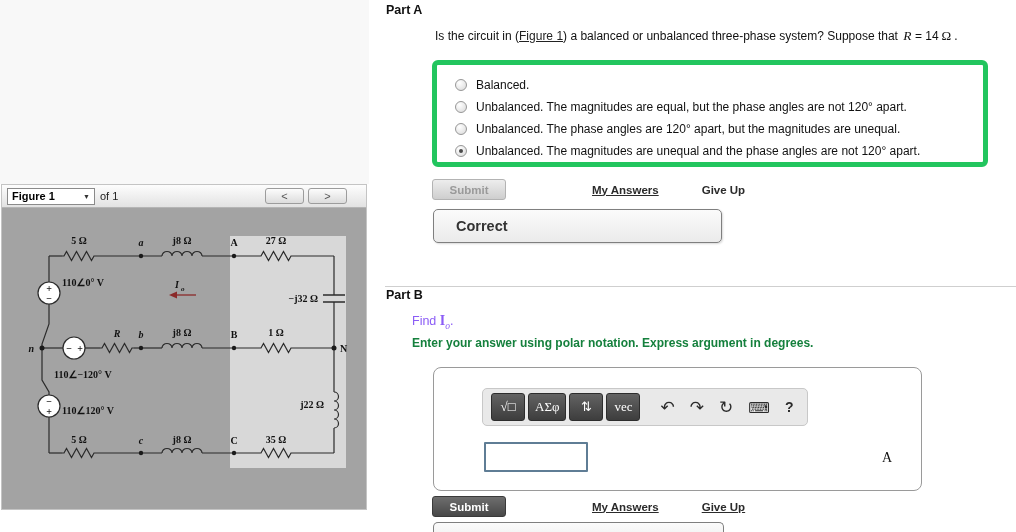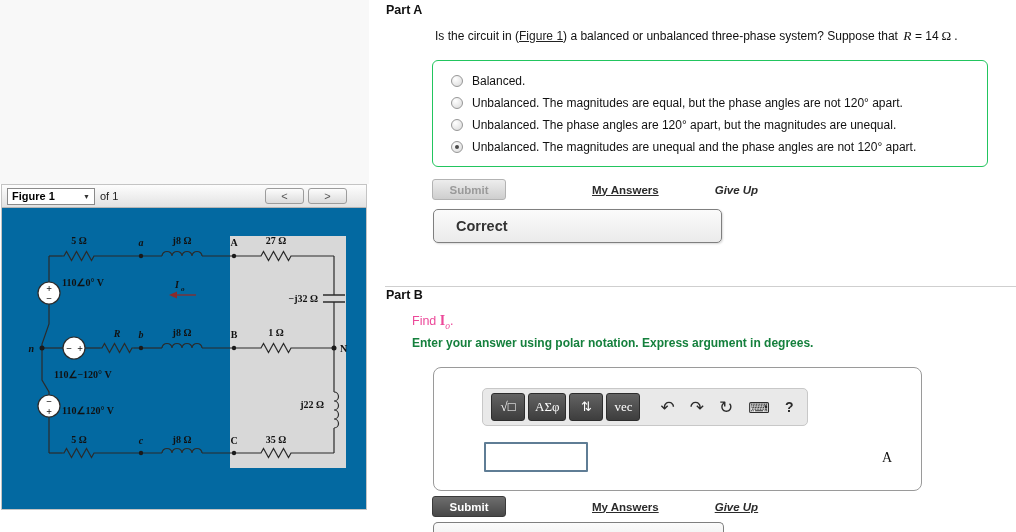--- a/index.html
+++ b/index.html
@@ -7,55 +7,55 @@
 
   
   .left-bg{position:absolute;left:0;top:0;width:369px;height:184px;background:#f8f8f8;}
   .figure-panel{position:absolute;left:1px;top:184px;width:366px;height:326px;border:1px solid #c4c4c4;background:#fff;box-sizing:border-box;}
   .figure-header{height:23px;background:linear-gradient(#fdfdfd,#e2e2e2);border-bottom:1px solid #b5b5b5;display:flex;align-items:center;padding:0 5px;box-sizing:border-box;}
   .figure-select{display:flex;align-items:center;justify-content:space-between;width:88px;height:17px;border:1px solid #8a8a8a;background:#fff;font-size:11px;font-weight:bold;padding:0 4px;box-sizing:border-box;cursor:pointer;}
   .figure-select .caret{font-size:7px;color:#333;}
   .of-text{font-size:11px;margin-left:5px;color:#222;}
   .nav-buttons{margin-left:auto;margin-right:14px;display:flex;gap:4px;}
   .nav-btn{width:39px;height:16px;border:1px solid #9c9c9c;border-radius:3px;background:linear-gradient(#fcfcfc,#dcdcdc);font-size:11px;color:#555;display:flex;align-items:center;justify-content:center;padding:0;cursor:pointer;font-family:"Liberation Sans",sans-serif;}
-  .figure-body{position:relative;width:364px;height:301px;background:#0369a1;}
+  .figure-body{position:relative;width:364px;height:301px;background:#a3a3a3;}
   .circuit{position:absolute;left:2px;top:24px;}
   .clabel text{font-family:"Liberation Serif",serif;font-size:10px;font-weight:bold;fill:#111;}
   .clabel text.it{font-style:italic;}
   .clabel text.sm{font-size:7px;font-style:italic;}
   .sign{font-family:"Liberation Sans",sans-serif;font-size:9px;font-weight:bold;fill:#111;}
 
   
   .part-title{position:absolute;left:386px;font-size:12.5px;font-weight:bold;color:#111;}
   .pa{top:3px;} .pb{top:288px;}
   .question{position:absolute;left:435px;top:28px;font-size:12px;color:#111;}
   .fig-link{color:#222;text-decoration:underline;cursor:pointer;}
   .mvar{font-family:"Liberation Serif",serif;font-style:italic;font-size:13.5px;margin-left:2px;}
   .momega{font-family:"Liberation Serif",serif;font-size:13px;margin:0 3px;}
 
-  .options-box{position:absolute;left:432px;top:60px;width:556px;height:107px;border:1px solid #22c55e;border-radius:6px;background:#fff;box-sizing:border-box;padding:9px 0 0 18px;display:flex;flex-direction:column;}
+  .options-box{position:absolute;left:432px;top:60px;width:556px;height:107px;border:5px solid #22c55e;border-radius:6px;background:#fff;box-sizing:border-box;padding:9px 0 0 18px;display:flex;flex-direction:column;}
   .option-row{display:flex;align-items:center;gap:9px;height:22px;cursor:pointer;}
   .radio{width:12px;height:12px;border-radius:50%;border:1px solid #979797;background:radial-gradient(circle at 35% 30%,#ffffff,#d8d8d8);position:relative;flex-shrink:0;box-sizing:border-box;}
   .radio.selected::after{content:"";position:absolute;left:3px;top:3px;width:4px;height:4px;border-radius:50%;background:#4a4a4a;}
   .option-label{font-size:12px;color:#111;}
 
   .submit-row{position:absolute;display:flex;align-items:center;gap:32px;}
   .row-a{left:432px;top:179px;} .row-b{left:432px;top:496px;}
   .submit-btn{width:74px;height:21px;border-radius:3px;font-weight:bold;font-size:11.5px;font-family:"Liberation Sans",sans-serif;cursor:pointer;}
   .submit-btn.disabled{background:linear-gradient(#ededed,#cecece);color:#9a9a9a;border:1px solid #b3b3b3;}
   .submit-btn.dark{background:linear-gradient(#6e6e6e,#484848);color:#fff;border:1px solid #3a3a3a;}
   .answers-link{font-weight:bold;font-size:11.5px;color:#2b2b2b;text-decoration:none;cursor:pointer;}
   .answers-link.u{text-decoration:underline;text-align:center;}
-  .ml{margin-left:54px;} .ml2{margin-left:24px;font-style:italic;}
+  .ml{margin-left:54px;} .ml2{margin-left:11px;}
 
   .correct-box{position:absolute;left:433px;top:209px;width:289px;height:34px;border:1px solid #7f7f7f;border-radius:5px;background:linear-gradient(#fbfbfb,#ebebeb);display:flex;align-items:center;padding-left:22px;box-sizing:border-box;font-size:14.5px;font-weight:bold;color:#333;box-shadow:1px 1px 2px rgba(0,0,0,0.15);}
 
   .divider{position:absolute;left:385px;top:286px;width:631px;border-top:1px solid #cfcfcf;}
 
-  .find-line{position:absolute;left:412px;top:313px;font-size:12.5px;color:#ec4899;}
+  .find-line{position:absolute;left:412px;top:313px;font-size:12.5px;color:#8b5cf6;}
   .mvarb{font-family:"Liberation Serif",serif;font-weight:bold;font-size:14px;}
   .msub{font-family:"Liberation Serif",serif;font-style:italic;font-size:9.5px;}
   .instruction{position:absolute;left:412px;top:336px;font-size:12px;font-weight:bold;color:#15803d;}
 
   .answer-panel{position:absolute;left:433px;top:367px;width:487px;height:122px;border:1px solid #9a9a9a;border-radius:8px;background:#fff;}
   .eq-toolbar{position:absolute;left:48px;top:20px;height:38px;background:#e9e9e9;border:1px solid #c8c8c8;border-radius:5px;display:flex;align-items:center;padding:0 14px 0 8px;gap:20px;box-sizing:border-box;}
   .dark-group{display:flex;gap:3px;}
   .dark-btn{height:28px;min-width:34px;padding:0 6px;background:linear-gradient(#636363,#3d3d3d);color:#fff;border:1px solid #2d2d2d;border-radius:3px;font-size:13px;display:flex;align-items:center;justify-content:center;font-family:"Liberation Serif",serif;cursor:pointer;}
   .tool-icons{display:flex;gap:15px;align-items:center;color:#2b2b2b;}
   .tool-icon{font-size:17px;cursor:pointer;line-height:1;}

